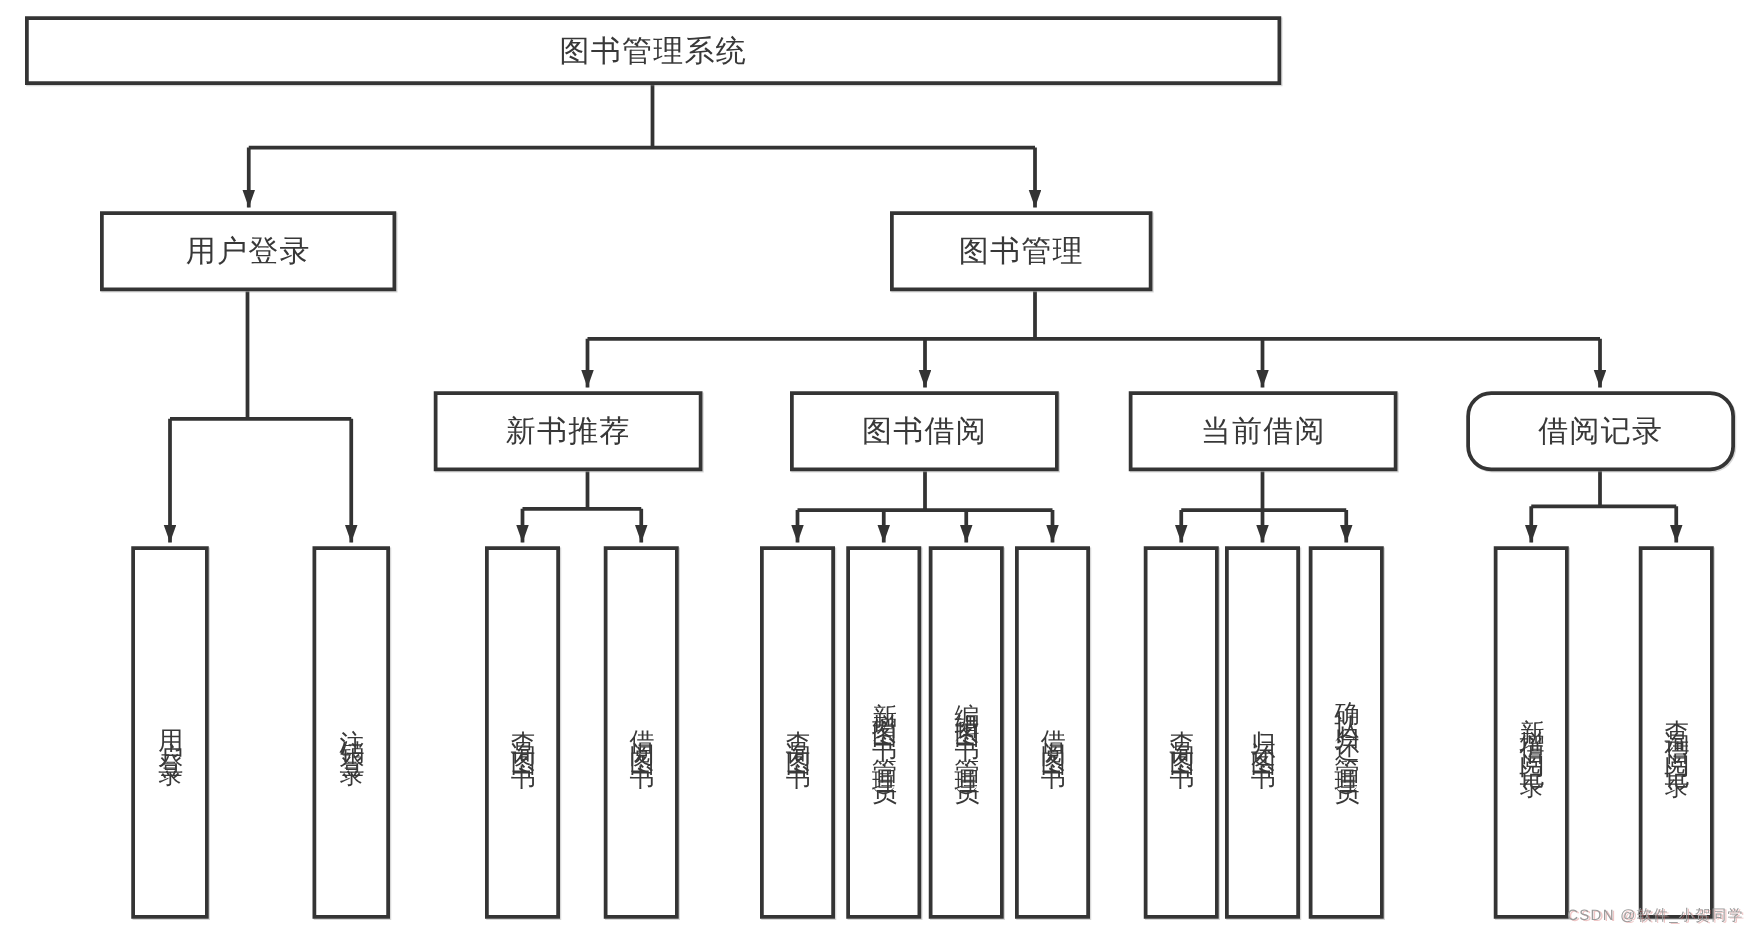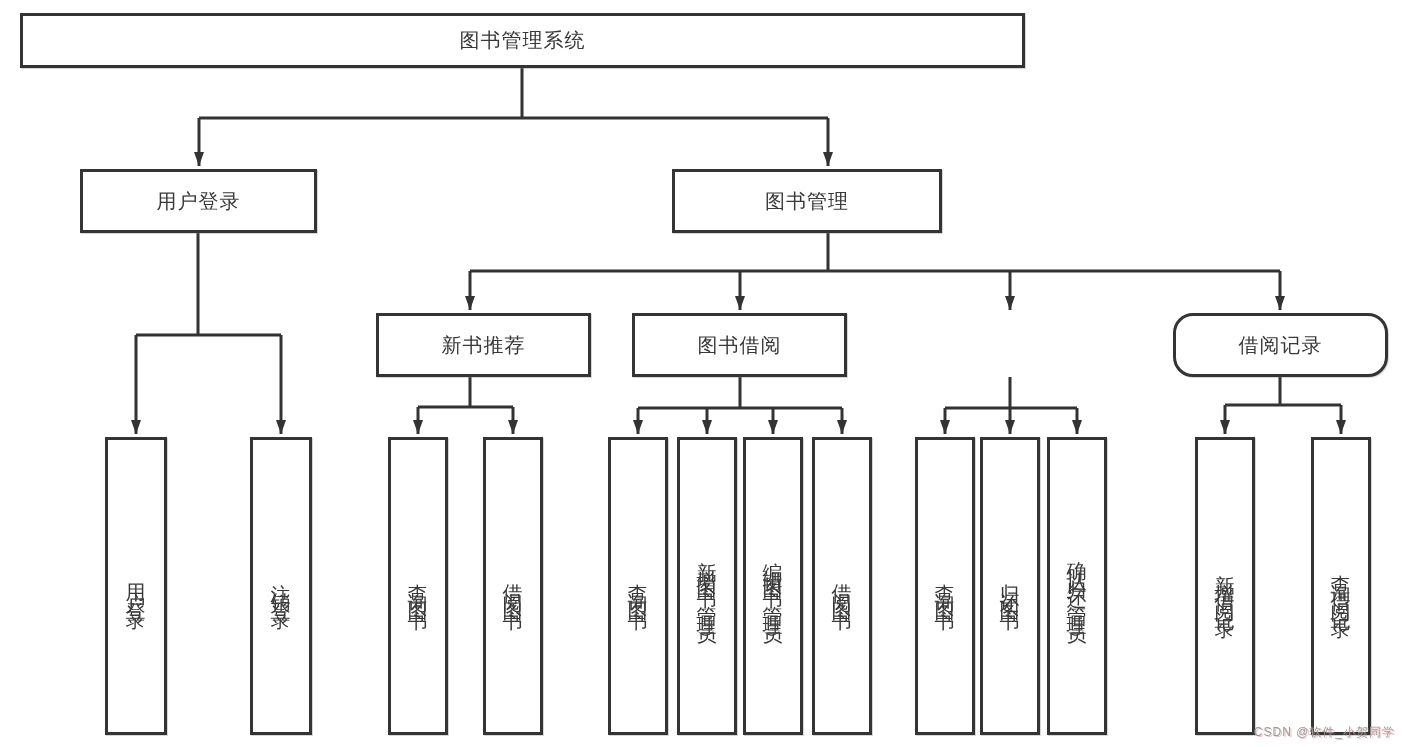--- a/index.html
+++ b/index.html
@@ -22,21 +22,21 @@
     box-sizing: border-box;
     border: 3px solid #343434;
     background: #ffffff;
     color: #383838;
     display: flex;
     align-items: center;
     justify-content: center;
     box-shadow: 1px 1px 0 rgba(140,140,140,0.35);
   }
   .h-box {
-    font-size: 20px;
+    font-size: 24px;
     letter-spacing: 1px;
     white-space: nowrap;
   }
   .v-box {
     writing-mode: vertical-rl;
     text-orientation: mixed;
     font-size: 20px;
     line-height: 1;
     letter-spacing: 9px;
     white-space: nowrap;
@@ -100,24 +100,25 @@
     <line class="ln" x1="1077" y1="408" x2="1077" y2="434" marker-end="url(#arrow)"></line>
 
     <path class="ln" d="M1280,377 V405 M1225,405 H1341"></path>
     <line class="ln" x1="1225" y1="405" x2="1225" y2="434" marker-end="url(#arrow)"></line>
     <line class="ln" x1="1341" y1="405" x2="1341" y2="434" marker-end="url(#arrow)"></line>
   </svg>
 
   <div class="box h-box root-box">图书管理系统</div>
 
   <div class="box h-box l2-box" style="left:80px; width:237px;">用户登录</div>
-  <div class="box h-box l2-box" style="left:672px; width:270px;">图书管理</div>
+  <div class="box h-box l2-box" style="left:712px; width:210px;">图书管理</div>
 
-  <div class="box h-box l3-box" style="left:376px;">新书推荐</div>
+  <div class="box h-box l3-box" style="left:347px;">新书推荐</div>
   <div class="box h-box l3-box" style="left:632px;">图书借阅</div>
+  <div class="box h-box l3-box" style="left:903px;">当前借阅</div>
   <div class="box h-box l3-box" style="left:1173px;border-radius:20px;">借阅记录</div>
 
   <div class="box v-box leaf-box" style="left:105px; width:62px;">用户登录</div>
   <div class="box v-box leaf-box" style="left:250px; width:62px;">注销登录</div>
 
   <div class="box v-box leaf-box" style="left:388px; width:60px;">查询图书</div>
   <div class="box v-box leaf-box" style="left:483px; width:60px;">借阅图书</div>
 
   <div class="box v-box leaf-box" style="left:608px; width:60px;">查询图书</div>
   <div class="box v-box leaf-box" style="left:677px; width:60px;">新增图书（管理员）</div>

